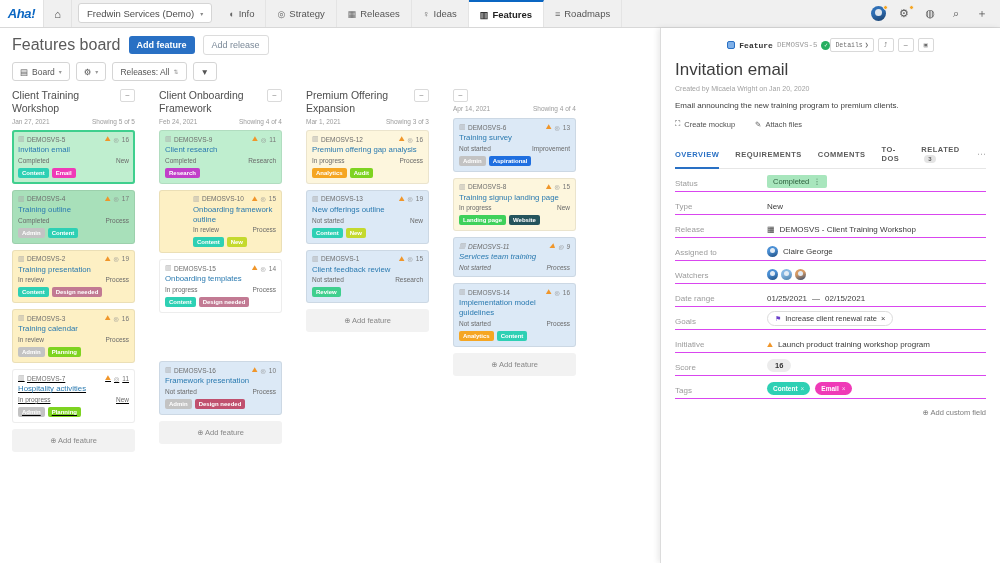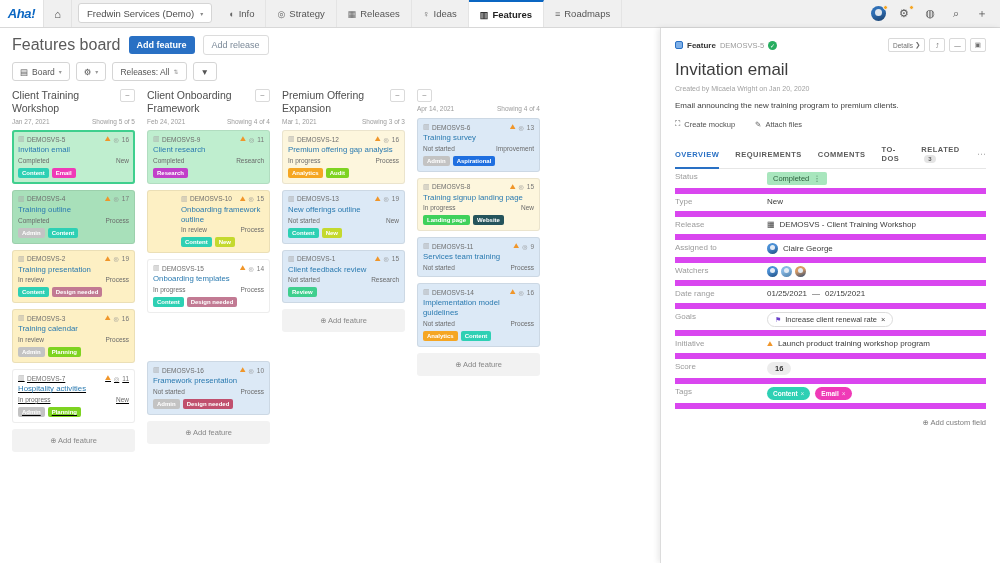--- a/index.html
+++ b/index.html
@@ -78,21 +78,21 @@
   .toolbar2 { display: flex; align-items: center; gap: 6px; margin-top: 7px; }
   .tb-btn {
     display: flex; align-items: center; gap: 4px; height: 19px; padding: 0 7px;
     border: 1px solid #d5d5d5; border-radius: 3px; background: #fff;
     font-size: 8.5px; color: #555;
   }
   .tb-btn .caret { font-size: 6px; color: #999; }
 
   
   .board {
-    display: flex; gap: 4px; padding: 8px 4px 0 8px; align-items: flex-start;
+    display: flex; gap: 16px; padding: 8px 4px 0 8px; align-items: flex-start;
   }
   .column { width: 131px; padding: 0 4px; flex: 0 0 auto; }
   .col-head-row { display: flex; align-items: flex-start; justify-content: space-between; }
   .col-title { font-size: 10.5px; color: #4e4e4e; line-height: 1.25; max-width: 104px; }
   .col-menu {
     width: 15px; height: 13px; border: 1px solid #dadada; border-radius: 2px;
     background: #fff; color: #8a8a8a; font-size: 8px; display: flex;
     align-items: center; justify-content: center; flex: 0 0 auto;
   }
   .col-sub {
@@ -130,21 +130,21 @@
     font-size: 7.5px; color: #878787; padding: 7px 0; margin-top: 1px;
   }
 
   
   .detail {
     position: absolute; top: 28px; right: 0; width: 340px; height: 535px;
     background: #fff; border-left: 1px solid #dcdcdc;
     box-shadow: -2px 0 6px rgba(0,0,0,.09); padding: 10px 14px; z-index: 10;
     overflow: hidden;
   }
-  .d-top { display: flex; align-items: center; justify-content: space-between; }
+  .d-top { display: flex; align-items: center; justify-content: center; font-family: Liberation Mono, monospace; }
   .d-crumb { display: flex; align-items: center; gap: 4px; font-size: 8px; color: #555; }
   .d-crumb .sq {
     width: 8px; height: 8px; border-radius: 2px; border: 1.5px solid #2970c4;
     background: #7fb0e8; display: inline-block;
   }
   .d-crumb b { color: #333; font-size: 8px; }
   .d-crumb .fid { color: #9a9a9a; font-size: 7.5px; }
   .chk {
     width: 9px; height: 9px; border-radius: 50%; background: #27ae60; color: #fff;
     font-size: 6px; display: inline-flex; align-items: center; justify-content: center;
@@ -172,21 +172,21 @@
     background:#2970c4;
   }
   .d-tab .cnt {
     display: inline-flex; align-items: center; justify-content: center;
     background: #e4e4e4; color: #5d5d5d; border-radius: 8px; font-size: 6px;
     padding: 1px 4px; margin-left: 3px;
   }
   .d-tab-more { margin-left: auto; color: #9a9a9a; font-size: 9px; }
 
   .frow {
-    display: flex; align-items: flex-start; border-bottom: 6px solid #d946ef;
+    display: flex; align-items: flex-end; border-bottom: 1px solid #d946ef;
     min-height: 23px; padding: 3px 0;
   }
   .flabel { width: 92px; font-size: 8px; color: #9b9b9b; flex: 0 0 auto; }
   .fval { font-size: 8px; color: #3b3b3b; display: flex; align-items: center; gap: 5px; }
   .pill-status {
     background: #a8e6bd; color: #2b5e3c; font-size: 7.5px; padding: 2px 6px;
     border-radius: 2px; display: inline-flex; align-items: center; gap: 4px;
   }
   .avatar-xs {
     width: 11px; height: 11px; border-radius: 50%;
@@ -634,21 +634,21 @@
         <div class="card-name">Training signup landing page</div>
         <div class="card-r3">
           <span>In progress</span>
           <span>New</span>
         </div>
         <div class="tags">
           <span class="tag" style="background: rgb(63, 209, 91);">Landing page</span>
           <span class="tag" style="background: rgb(37, 84, 92);">Website</span>
         </div>
       </div>
-      <div class="card" style="background: rgb(220, 233, 246);">
+      <div class="card" style="background: rgb(220, 233, 246); font-style: italic;">
         <div class="card-r1">
           <span class="card-id">
             <span class="grip">▥</span>
             <span>DEMOSVS-11</span>
           </span>
           <span class="card-meta">
             <span class="init-ic">⛰</span>
             <span class="score-ic">◎</span>
             <span>9</span>
           </span>

